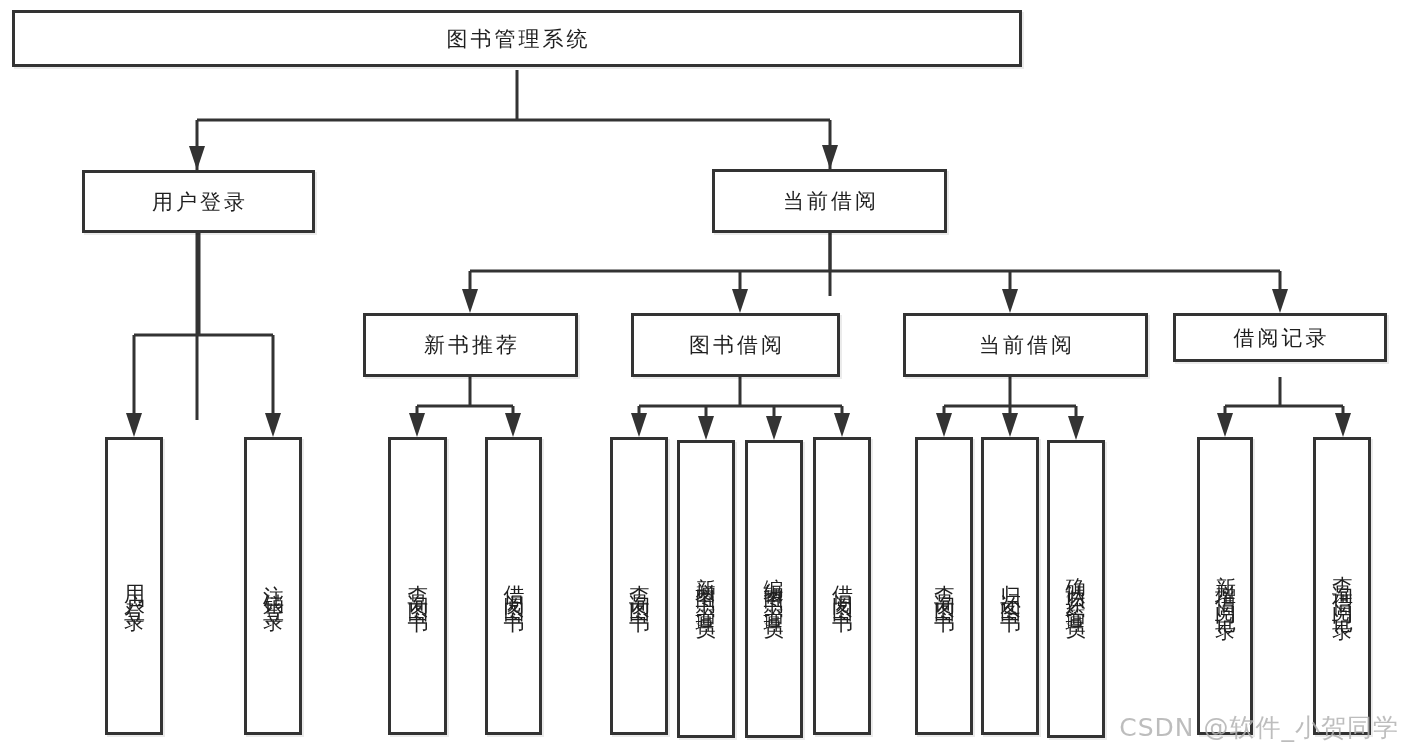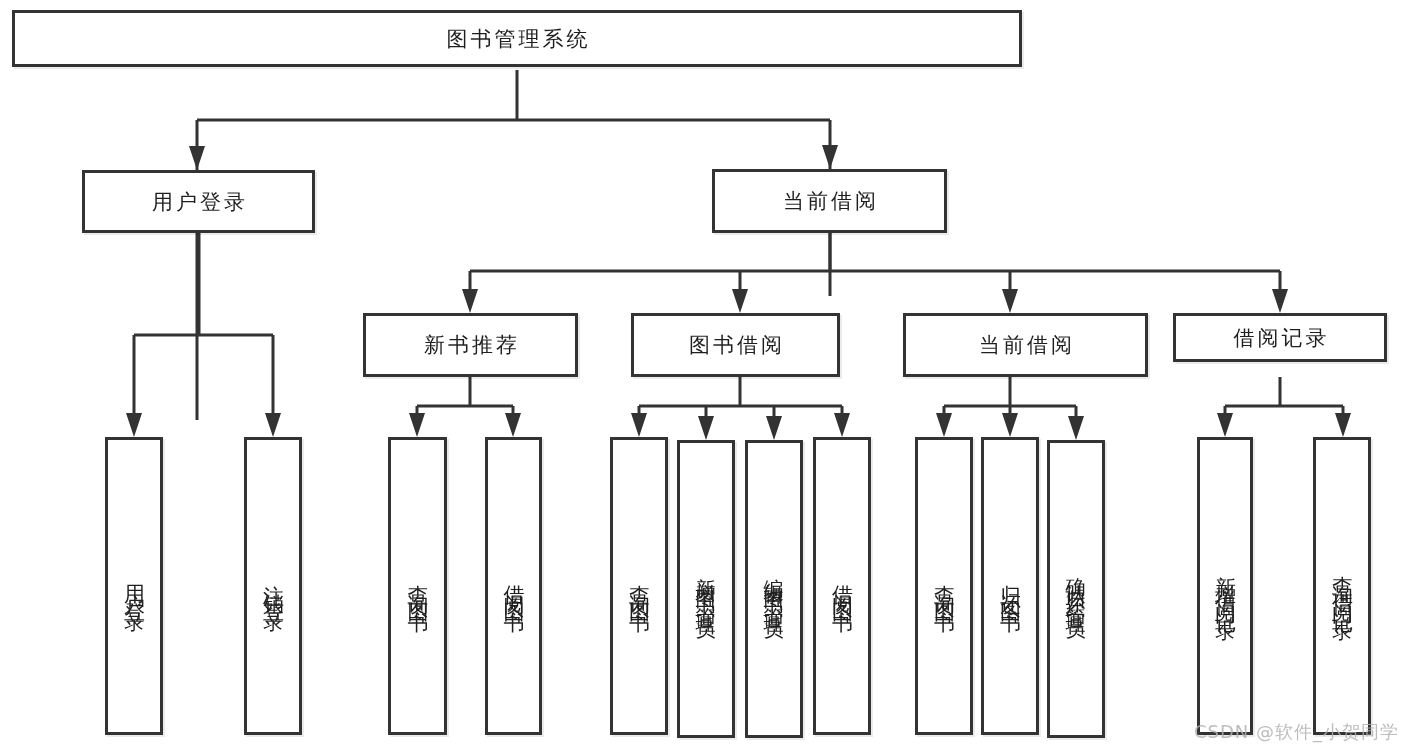--- a/index.html
+++ b/index.html
@@ -23,21 +23,21 @@
     writing-mode:vertical-rl;
     text-orientation:mixed;
     letter-spacing:9px;
     line-height:1;
     white-space:nowrap;
   }
   .v.tight .lbl{letter-spacing:6px;font-size:20px;}
   .watermark{
     position:absolute;
     right:6px;bottom:3px;
-    font-size:18px;
+    font-size:25px;
     color:rgba(178,178,178,0.85);
     letter-spacing:1px;
     white-space:nowrap;
     z-index:5;
   }
 </style>
 </head>
 <body>
 
 <div class="canvas">

